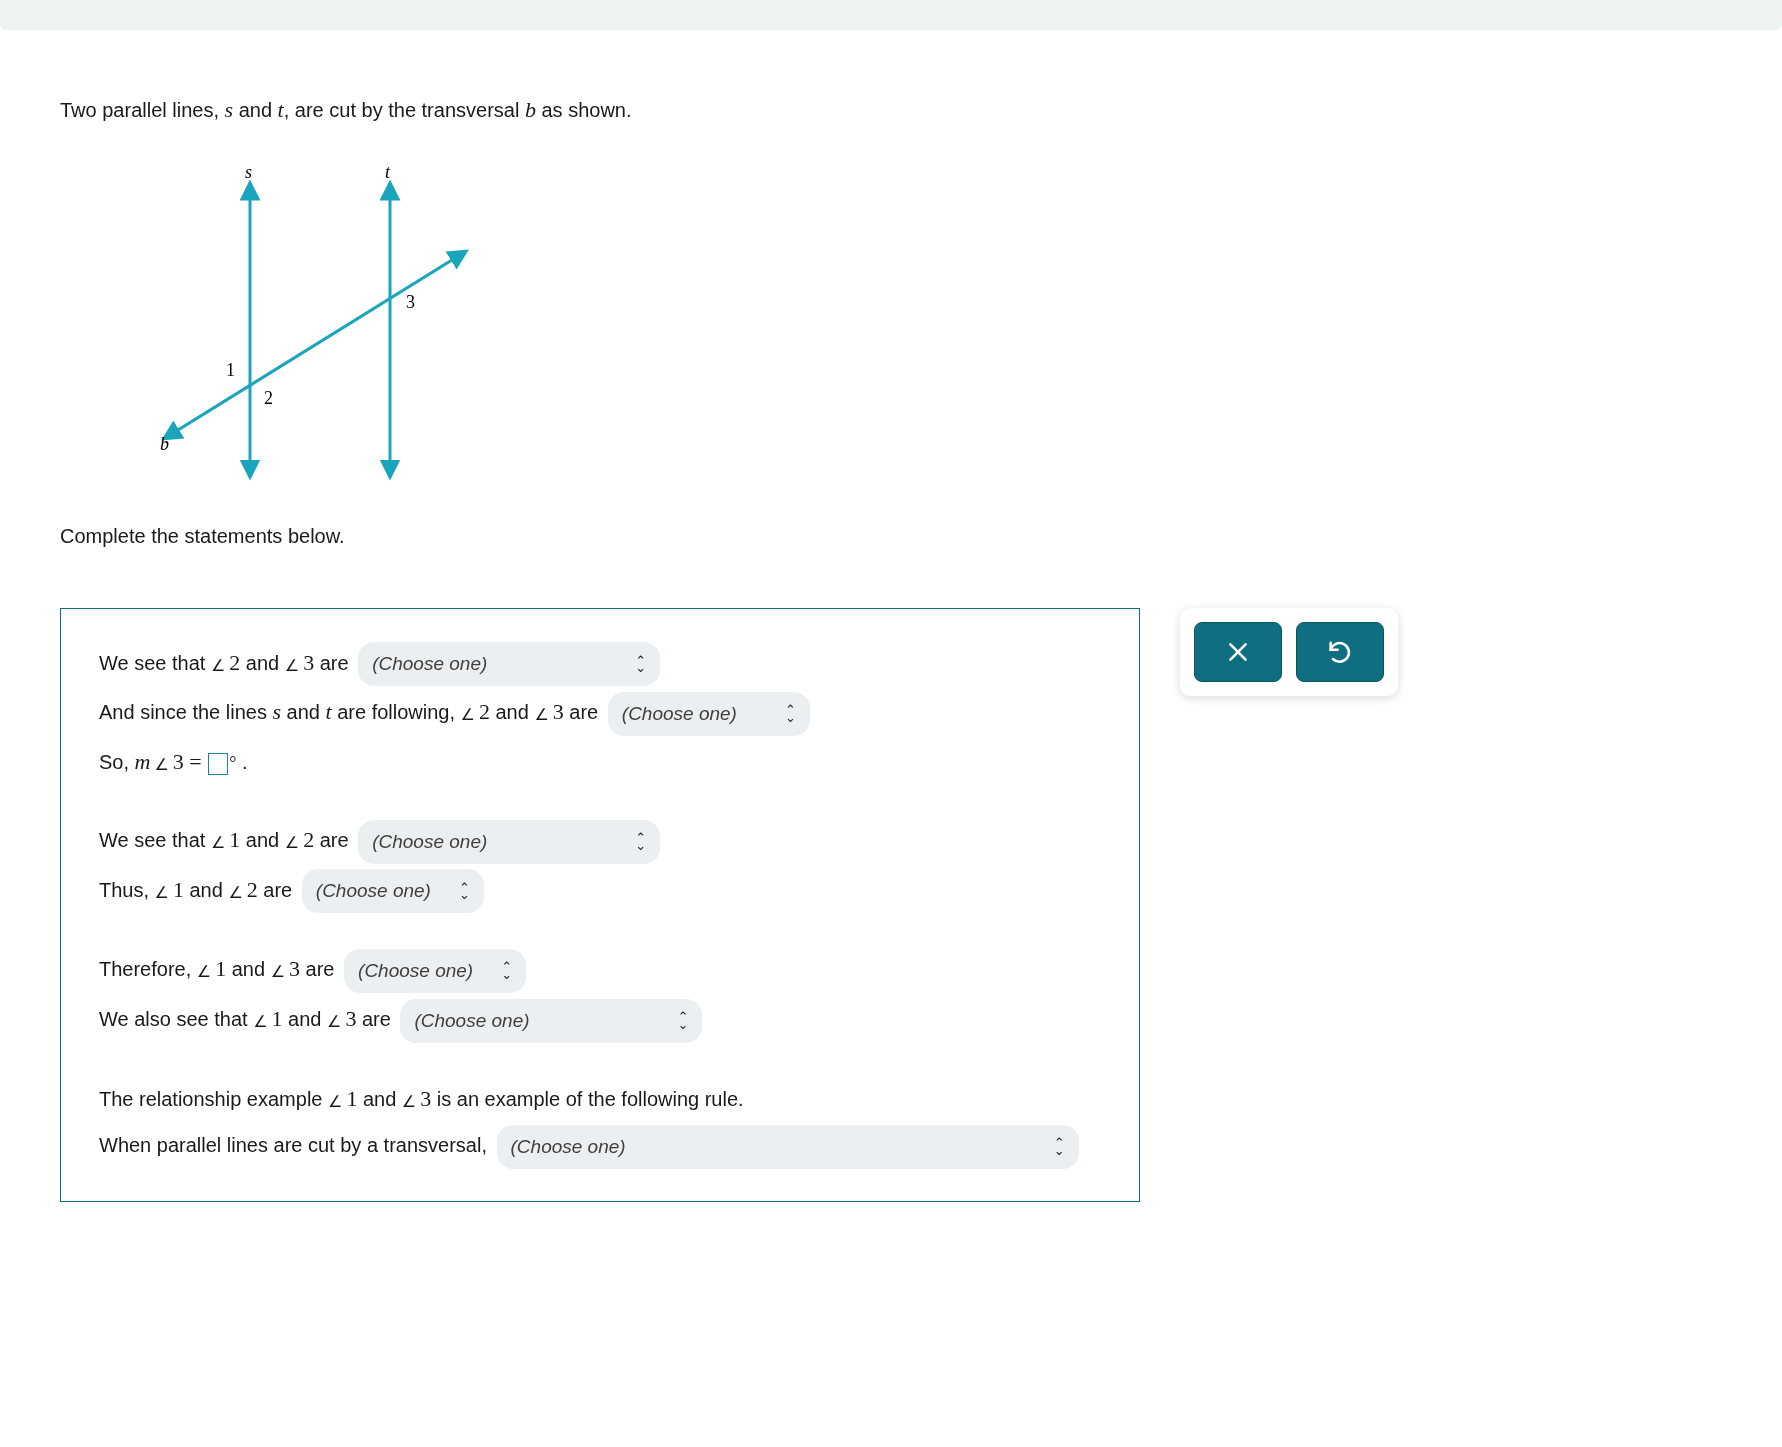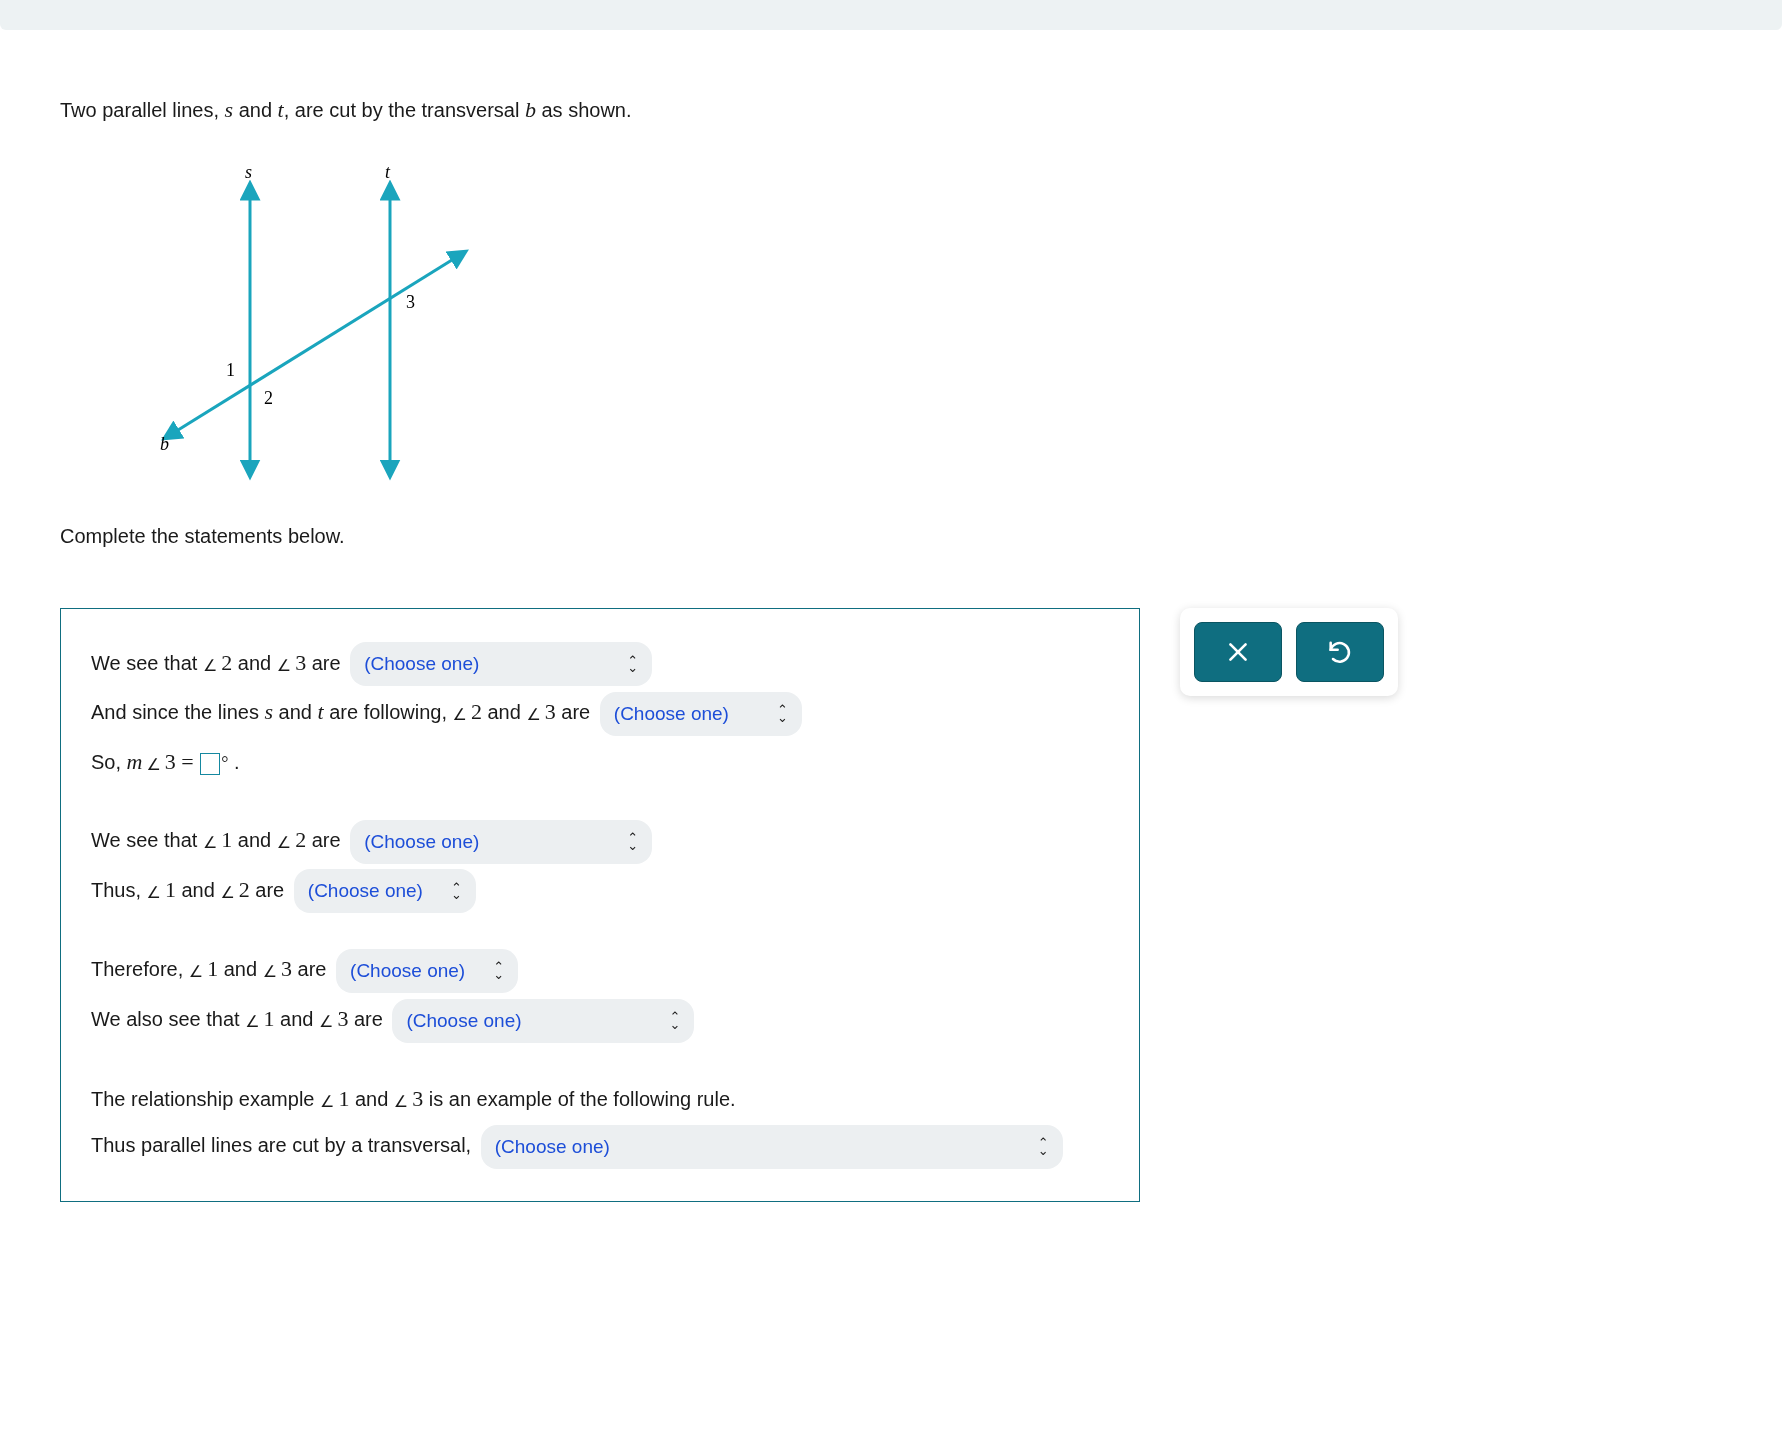--- a/index.html
+++ b/index.html
@@ -31,33 +31,33 @@
     align-items: flex-start;
     gap: 40px;
     margin-top: 60px;
   }
   .answer-box {
     border: 1.5px solid #0f6e80;
     padding: 28px 22px;
     width: 1080px;
     line-height: 2.0;
   }
-  .stmt { margin: 4px 8px; white-space: nowrap; }
+  .stmt { margin: 4px 16px; white-space: nowrap; }
   .block-gap { height: 26px; }
   .choose {
     display: inline-flex;
     align-items: center;
     background: #eceff1;
     border-radius: 16px;
     padding: 3px 14px 3px 14px;
     margin: 0 4px;
     cursor: pointer;
     vertical-align: middle;
   }
-  .choose-label { color: #1d4ed8; font-size: 19px; }
+  .choose-label { color: #404040; font-size: 19px; font-style: italic; }
   .choose-spacer { display: inline-block; }
   .dropdown-arrows {
     font-size: 13px;
     color: #222;
     margin-left: 8px;
     line-height: 0.6;
     display: inline-flex;
     flex-direction: column;
   }
   .input-box {
@@ -212,21 +212,21 @@
           </span>
       </div>
 
       <div class="block-gap"></div>
 
       <div class="stmt">
         <span>The relationship example </span><span class="angle">∠</span> <span class="math-n">1</span><span> and </span><span class="angle">∠</span> <span class="math-n">3</span><span> is an example of the following rule.</span>
       </div>
 
       <div class="stmt">
-        <span>Thus parallel lines are cut by a transversal, </span>
+        <span>When parallel lines are cut by a transversal, </span>
         <span class="choose">
             <span class="choose-label">(Choose one)</span>
             <span class="choose-spacer" style="width:420px"></span>
             <span class="dropdown-arrows">
               <span>⌃</span>
               <span>⌄</span>
             </span>
           </span>
       </div>
 

